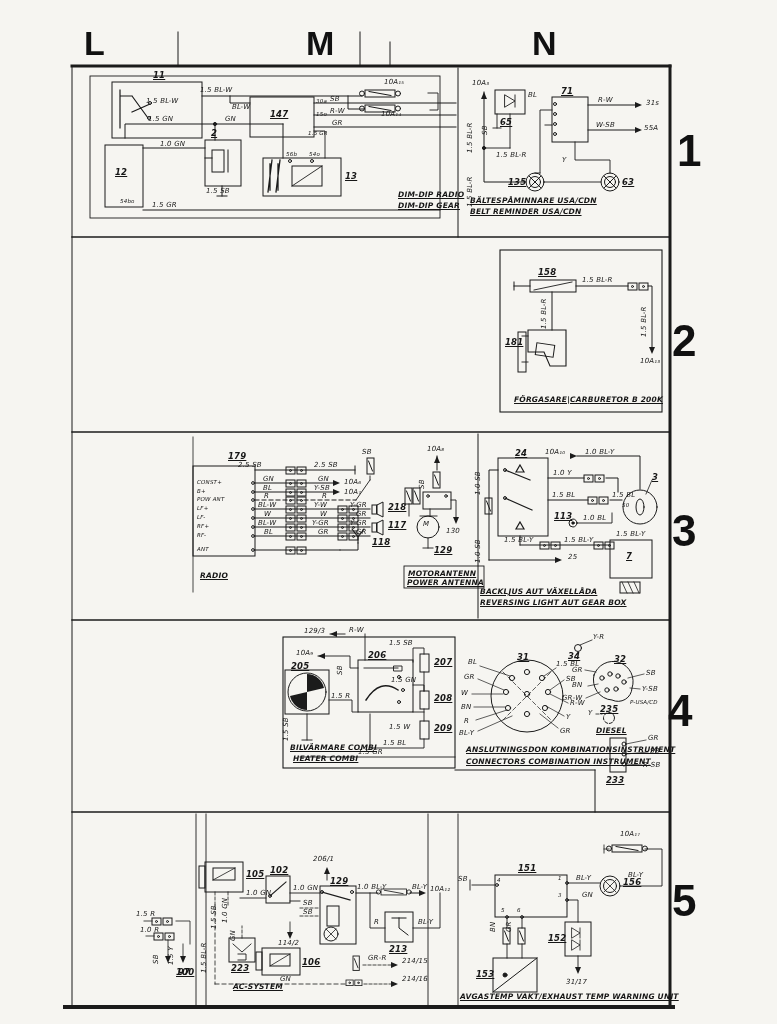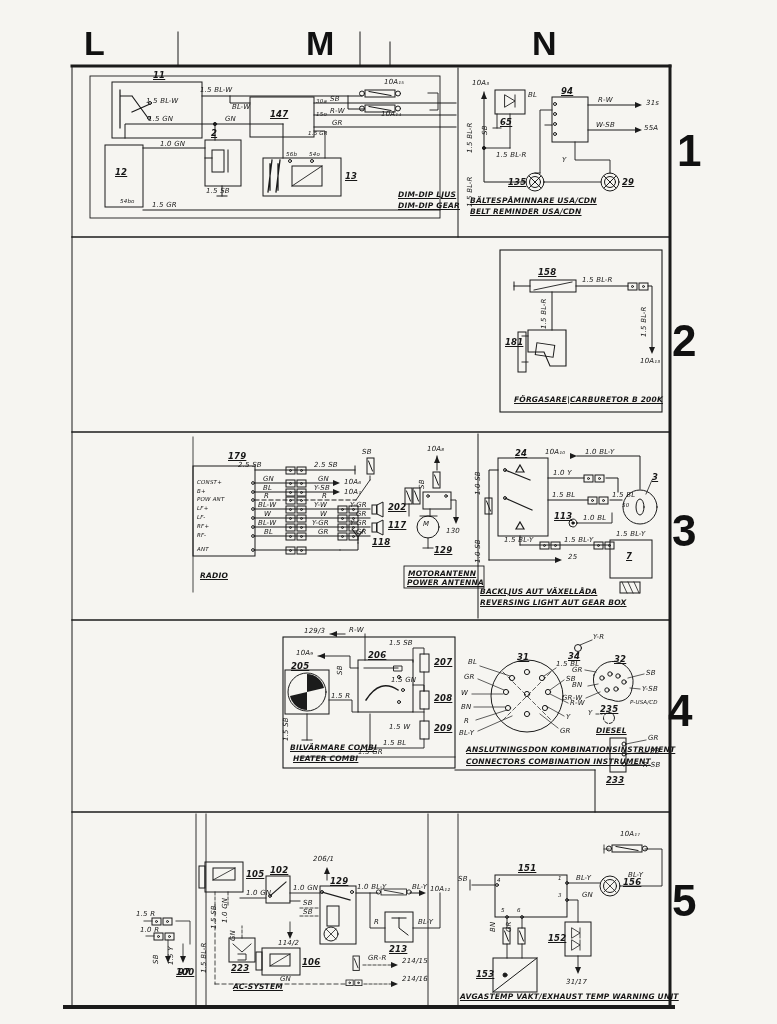--- a/index.html
+++ b/index.html
@@ -386,32 +386,32 @@
 <span class="lbl tiny" style="left:316px;top:99px">30a</span>
 <span class="lbl tiny" style="left:316px;top:112px">15o</span>
 <span class="lbl tiny" style="left:308px;top:131px">1.5 GR</span>
 <span class="lbl tiny" style="left:286px;top:152px">56b</span>
 <span class="lbl tiny" style="left:309px;top:152px">54o</span>
 <span class="lbl" style="left:206px;top:188px">1.5 SB</span>
 <span class="lbl" style="left:472px;top:80px">10A₃</span>
 <span class="lbl num" style="left:500px;top:118px">65</span>
 <span class="lbl rot" style="left:489px;top:128px">SB</span>
 <span class="lbl" style="left:528px;top:92px">BL</span>
-<span class="lbl num" style="left:561px;top:87px">94</span>
+<span class="lbl num" style="left:561px;top:87px">71</span>
 <span class="lbl" style="left:598px;top:97px">R-W</span>
 <span class="lbl" style="left:646px;top:100px">31s</span>
 <span class="lbl" style="left:596px;top:122px">W-SB</span>
 <span class="lbl" style="left:644px;top:125px">55A</span>
 <span class="lbl rot" style="left:474px;top:146px">1.5 BL-R</span>
 <span class="lbl" style="left:496px;top:152px">1.5 BL-R</span>
 <span class="lbl rot" style="left:474px;top:200px">1.5 BL-R</span>
 <span class="lbl" style="left:562px;top:157px">Y</span>
 <span class="lbl num" style="left:508px;top:178px">135</span>
-<span class="lbl num" style="left:622px;top:178px">29</span>
-<span class="lbl cap" style="left:398px;top:191px">DIM-DIP LJUS</span>
+<span class="lbl num" style="left:622px;top:178px">63</span>
+<span class="lbl cap" style="left:398px;top:191px">DIM-DIP RADIO</span>
 <span class="lbl cap" style="left:398px;top:202px">DIM-DIP GEAR</span>
 <span class="lbl cap" style="left:470px;top:197px">BÄLTESPÅMINNARE  USA/CDN</span>
 <span class="lbl cap" style="left:470px;top:208px">BELT REMINDER   USA/CDN</span>
 
 <span class="lbl num" style="left:538px;top:268px">158</span>
 <span class="lbl" style="left:582px;top:277px">1.5 BL-R</span>
 <span class="lbl rot" style="left:548px;top:322px">1.5 BL-R</span>
 <span class="lbl rot" style="left:648px;top:330px">1.5 BL-R</span>
 <span class="lbl" style="left:640px;top:358px">10A₁₃</span>
 <span class="lbl num" style="left:505px;top:338px">181</span>
@@ -441,21 +441,21 @@
 <span class="lbl" style="left:350px;top:502px">Y-GR</span>
 <span class="lbl" style="left:264px;top:511px">W</span>
 <span class="lbl" style="left:320px;top:511px">W</span>
 <span class="lbl" style="left:356px;top:511px">GR</span>
 <span class="lbl" style="left:258px;top:520px">BL-W</span>
 <span class="lbl" style="left:312px;top:520px">Y-GR</span>
 <span class="lbl" style="left:350px;top:520px">Y-GR</span>
 <span class="lbl" style="left:264px;top:529px">BL</span>
 <span class="lbl" style="left:318px;top:529px">GR</span>
 <span class="lbl" style="left:356px;top:529px">GR</span>
-<span class="lbl num" style="left:388px;top:503px">202</span>
+<span class="lbl num" style="left:388px;top:503px">218</span>
 <span class="lbl num" style="left:388px;top:521px">117</span>
 <span class="lbl num" style="left:372px;top:538px">118</span>
 <span class="lbl" style="left:362px;top:449px">SB</span>
 <span class="lbl cap" style="left:200px;top:572px">RADIO</span>
 
 <span class="lbl" style="left:427px;top:446px">10A₈</span>
 <span class="lbl rot" style="left:426px;top:482px">SB</span>
 <span class="lbl" style="left:423px;top:521px">M</span>
 <span class="lbl num" style="left:434px;top:546px">129</span>
 <span class="lbl" style="left:446px;top:528px">130</span>

